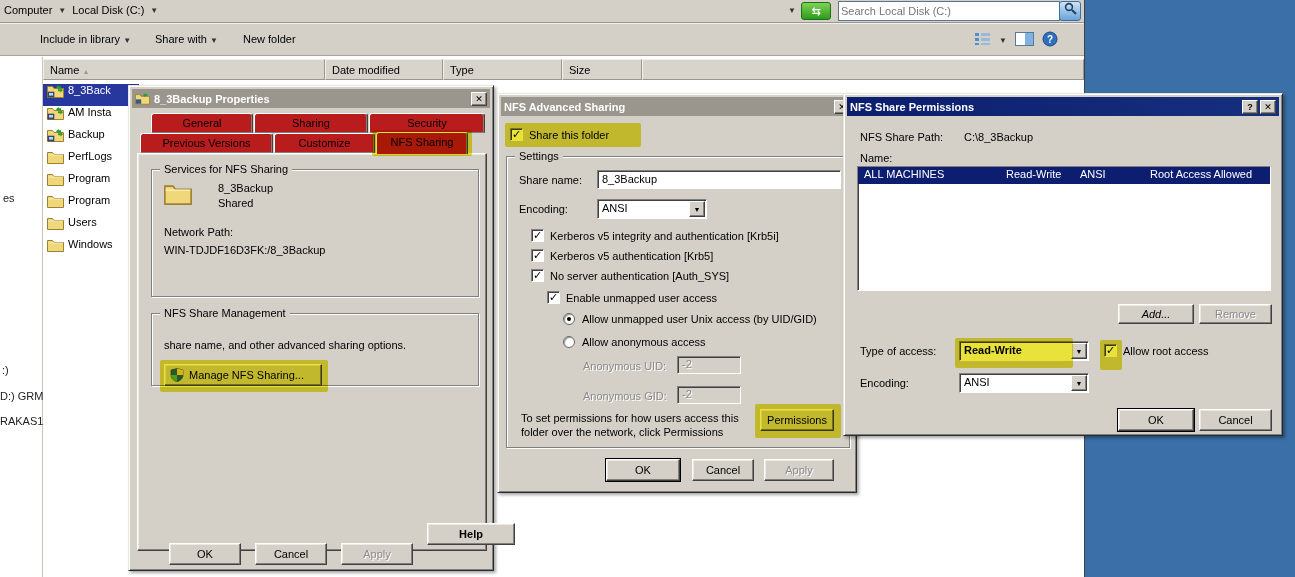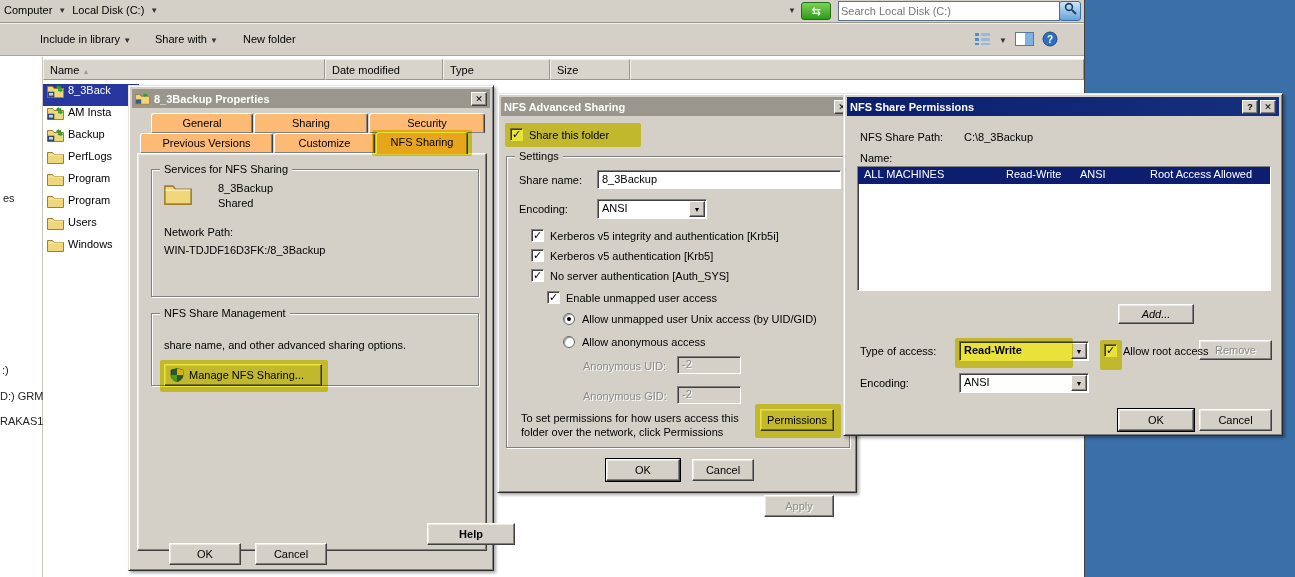--- a/index.html
+++ b/index.html
@@ -3,21 +3,21 @@
 <meta charset="utf-8">
 <style>
   * { margin:0; padding:0; box-sizing:border-box; }
   html,body { width:1295px; height:577px; overflow:hidden; }
   body { font-family:"Liberation Sans","DejaVu Sans",sans-serif; font-size:11px; color:#000;
          background:#3a6fa8; position:relative; }
   .win-btn { position:absolute; height:22px; text-align:center; line-height:20px; cursor:default;
              background:#d4d0c8; border:1px solid; border-color:#fff #404040 #404040 #fff;
              box-shadow:inset -1px -1px 0 #808080, inset 1px 1px 0 #ece9e2; font-size:11px; }
   .win-btn.default { outline:1px solid #000; }
-  .win-btn.disabled { color:#8b8b8b; text-shadow:1px 1px 0 #fff;margin-top:36px; }
+  .win-btn.disabled { color:#8b8b8b; text-shadow:1px 1px 0 #fff; }
   .sunken { background:#fff; border:1px solid; border-color:#808080 #fff #fff #808080;
             box-shadow:inset 1px 1px 0 #404040; }
   .group { position:absolute; border:1px solid #808080; box-shadow:1px 1px 0 #fff, inset 1px 1px 0 #fff; }
   .group > .legend { position:absolute; top:-7px; left:8px; background:#d4d0c8; padding:0 4px; }
   .cb { position:absolute; width:13px; height:13px; background:#fff; border:1px solid;
         border-color:#808080 #fff #fff #808080; box-shadow:inset 1px 1px 0 #404040;
         text-align:center; line-height:11px; font-size:11px; font-weight:bold; }
   .radio { position:absolute; width:12px; height:12px; border-radius:50%; background:#fff;
            border:1px solid #666; box-shadow:inset 1px 1px 1px #9a9a9a; }
   .radio.on::after { content:""; position:absolute; left:3px; top:3px; width:4px; height:4px;
@@ -71,21 +71,21 @@
   #col-hdr { position:absolute; left:0; top:2px; right:0; height:21px; display:flex; }
   .hcell { height:21px; line-height:20px; padding-left:6px; background:#d8d4cc;
            border:1px solid; border-color:#f4f1ea #9a968e #9a968e #f4f1ea; }
   .rows { position:absolute; left:0; top:27px; }
   .frow { position:relative; height:22px; display:flex; gap:4px; padding-left:4px; width:190px; }
   .frow .fname { white-space:nowrap; }
   .frow.sel { background:#27379d; color:#fff; width:96px; }
   .ficon { width:17px; height:14px; flex:0 0 auto; }
 
   
-  .tab { position:absolute; height:20px; line-height:19px; text-align:center; background:#fdba74;
+  .tab { position:absolute; height:20px; line-height:19px; text-align:center; background:#b91c1c;
          border:1px solid; border-color:#fff #404040 #808080 #fff; border-radius:3px 3px 0 0;
          box-shadow:inset -1px 0 0 #808080; }
   .tab.active { height:22px; border-bottom:none; box-shadow:inset -1px 0 0 #808080; z-index:3; }
   .tabpage { position:absolute; background:#d4d0c8; border:1px solid; border-color:#fff #404040 #404040 #fff;
              box-shadow:inset -1px -1px 0 #808080, inset 1px 1px 0 #ece9e2; }
 
   .listbox { position:absolute; background:#fff; border:1px solid; border-color:#808080 #fff #fff #808080;
              box-shadow:inset 1px 1px 0 #404040; overflow:hidden; }
   .lrow { position:relative; height:17px; background:#0d1d70; color:#fff; }
   .lrow span { position:absolute; top:1px; white-space:nowrap; }
@@ -150,21 +150,21 @@
     <span class="frag" style="left:3px; top:135px;">es</span>
     <span class="frag" style="left:2px; top:307px;">:)</span>
     <span class="frag" style="left:0;   top:333px;">D:) GRMSX</span>
     <span class="frag" style="left:0;   top:358px;">RAKAS17L:</span>
   </div>
 
   <div id="filelist">
     <div id="col-hdr">
       <div class="hcell" style="width:282px;"><span>Name</span> <span style="font-size:7px;color:#999;">▲</span></div>
       <div class="hcell" style="width:118px;">Date modified</div>
-      <div class="hcell" style="width:107px;">Type</div>
+      <div class="hcell" style="width:119px;">Type</div>
       <div class="hcell" style="width:80px;">Size</div>
       <div class="hcell" style="flex:1;"></div>
     </div>
     <div class="rows">
       <div class="frow sel">
         <svg class="ficon" viewBox="0 0 17 14">
             <path d="M.5 2.5h5l1.5 2h9.5v9H.5z" fill="#efd87b" stroke="#a08030"></path>
             <rect x="1" y="8" width="6" height="5" fill="#3a5a8a" stroke="#223" stroke-width=".5"></rect>
             <rect x="2" y="9" width="4" height="2.5" fill="#bcd4ee"></rect>
             <path d="M9 3.2l2.6-2.4v1.4h2.4v2h-2.4v1.4z" fill="#25a02a"></path>

